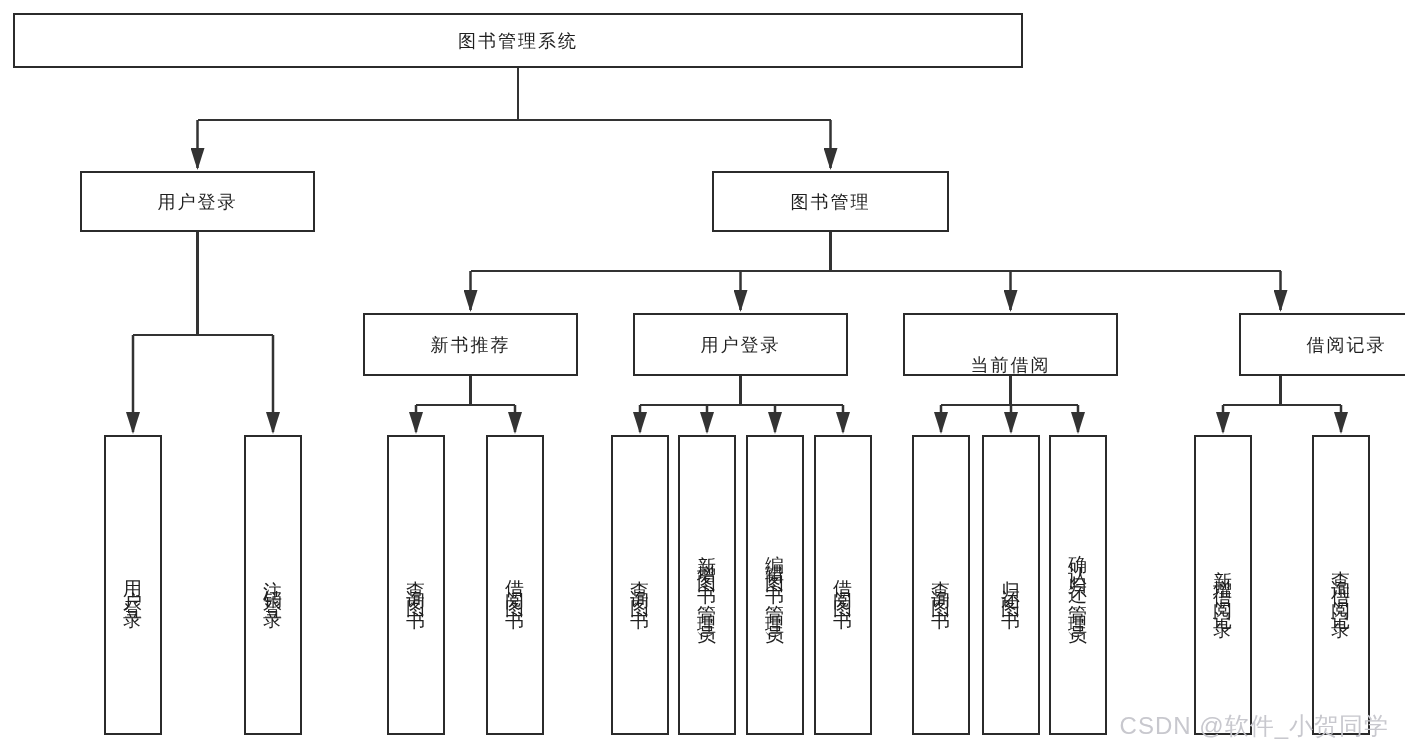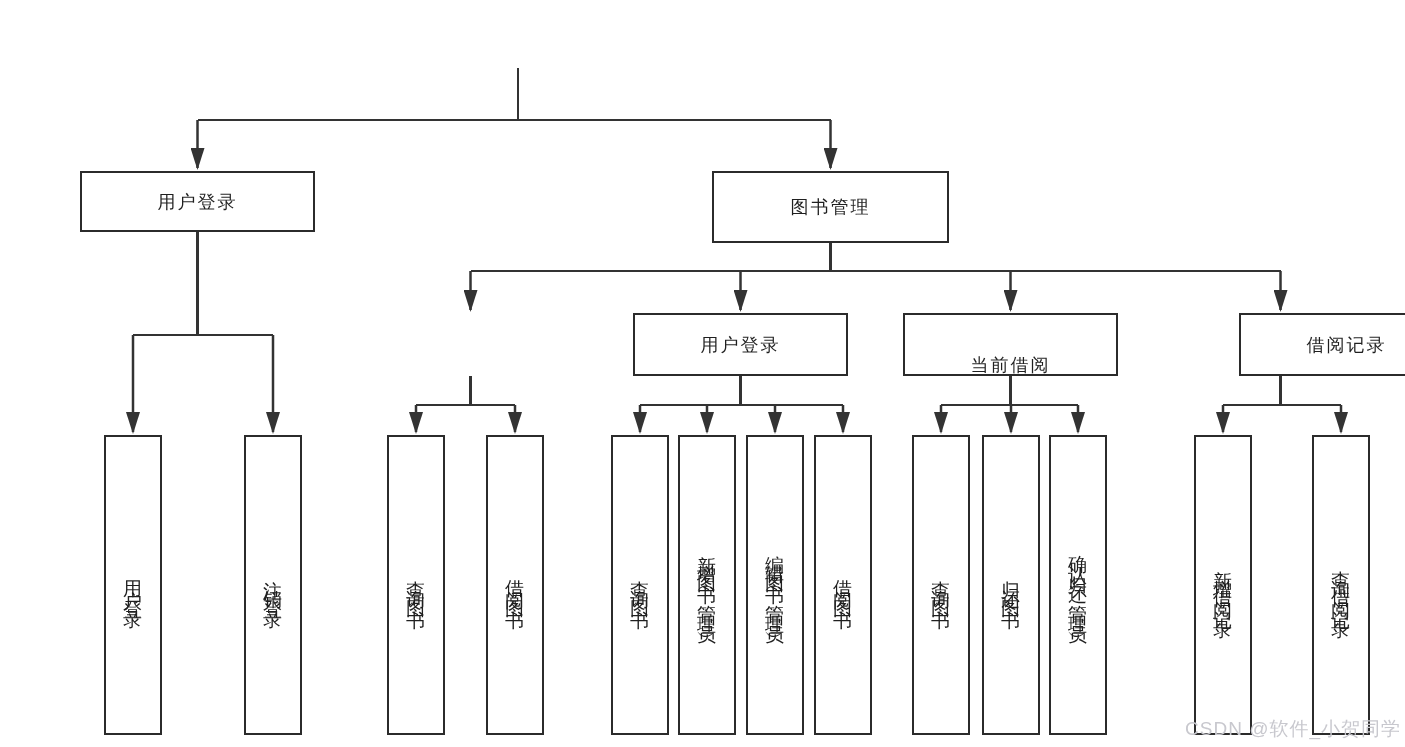--- a/index.html
+++ b/index.html
@@ -20,22 +20,22 @@
     display:flex; align-items:center; justify-content:center;
     font-size:18px; letter-spacing:2px; line-height:1;
   }
   .leaf { width:58px; height:300px; top:435px; }
   .vtext {
     writing-mode:vertical-rl; text-orientation:mixed;
     font-size:19px; letter-spacing:10px; line-height:1;
   }
   .lvl3 { width:215px; height:63px; top:313px; }
   .watermark {
-    position:absolute; right:4px; bottom:5px; z-index:5;
-    font-size:19px; letter-spacing:1px;
+    position:absolute; right:16px; bottom:5px; z-index:5;
+    font-size:24px; letter-spacing:1px;
     color:var(--watermark_text,#c8c8ce);
   }
 </style>
 </head>
 <body>
 
 <div class="canvas">
 
   <svg class="connectors" viewBox="0 0 1405 747" xmlns="http://www.w3.org/2000/svg">
     <defs>
@@ -66,28 +66,34 @@
     <path class="arrowline" marker-end="url(#arrowhead)" d="M707 405 L707 432"></path>
     <path class="arrowline" marker-end="url(#arrowhead)" d="M775 405 L775 432"></path>
     <path class="arrowline" marker-end="url(#arrowhead)" d="M843 405 L843 432"></path>
     <path class="arrowline" marker-end="url(#arrowhead)" d="M941 405 L941 432"></path>
     <path class="arrowline" marker-end="url(#arrowhead)" d="M1011 405 L1011 432"></path>
     <path class="arrowline" marker-end="url(#arrowhead)" d="M1078 405 L1078 432"></path>
     <path class="arrowline" marker-end="url(#arrowhead)" d="M1223 405 L1223 432"></path>
     <path class="arrowline" marker-end="url(#arrowhead)" d="M1341 405 L1341 432"></path>
   </svg>
 
+  <div class="box" style="left:13px; top:13px; width:1010px; height:55px;">
+    <span>图书管理系统</span>
+  </div>
 
   <div class="box" style="left:80px; top:171px; width:235px; height:61px;">
     <span>用户登录</span>
   </div>
-  <div class="box" style="left:712px; top:171px; width:237px; height:72px;">
+  <div class="box" style="left:712px; top:171px; width:237px; height:61px;">
     <span>图书管理</span>
   </div>
 
+  <div class="box lvl3" style="left:363px;">
+    <span>新书推荐</span>
+  </div>
   <div class="box lvl3" style="left:633px;">
     <span>用户登录</span>
   </div>
   <div class="box lvl3" style="left:903px;align-items:flex-end;">
     <span>当前借阅</span>
   </div>
   <div class="box lvl3" style="left:1195px;margin-left:44px;">
     <span>借阅记录</span>
   </div>
 

